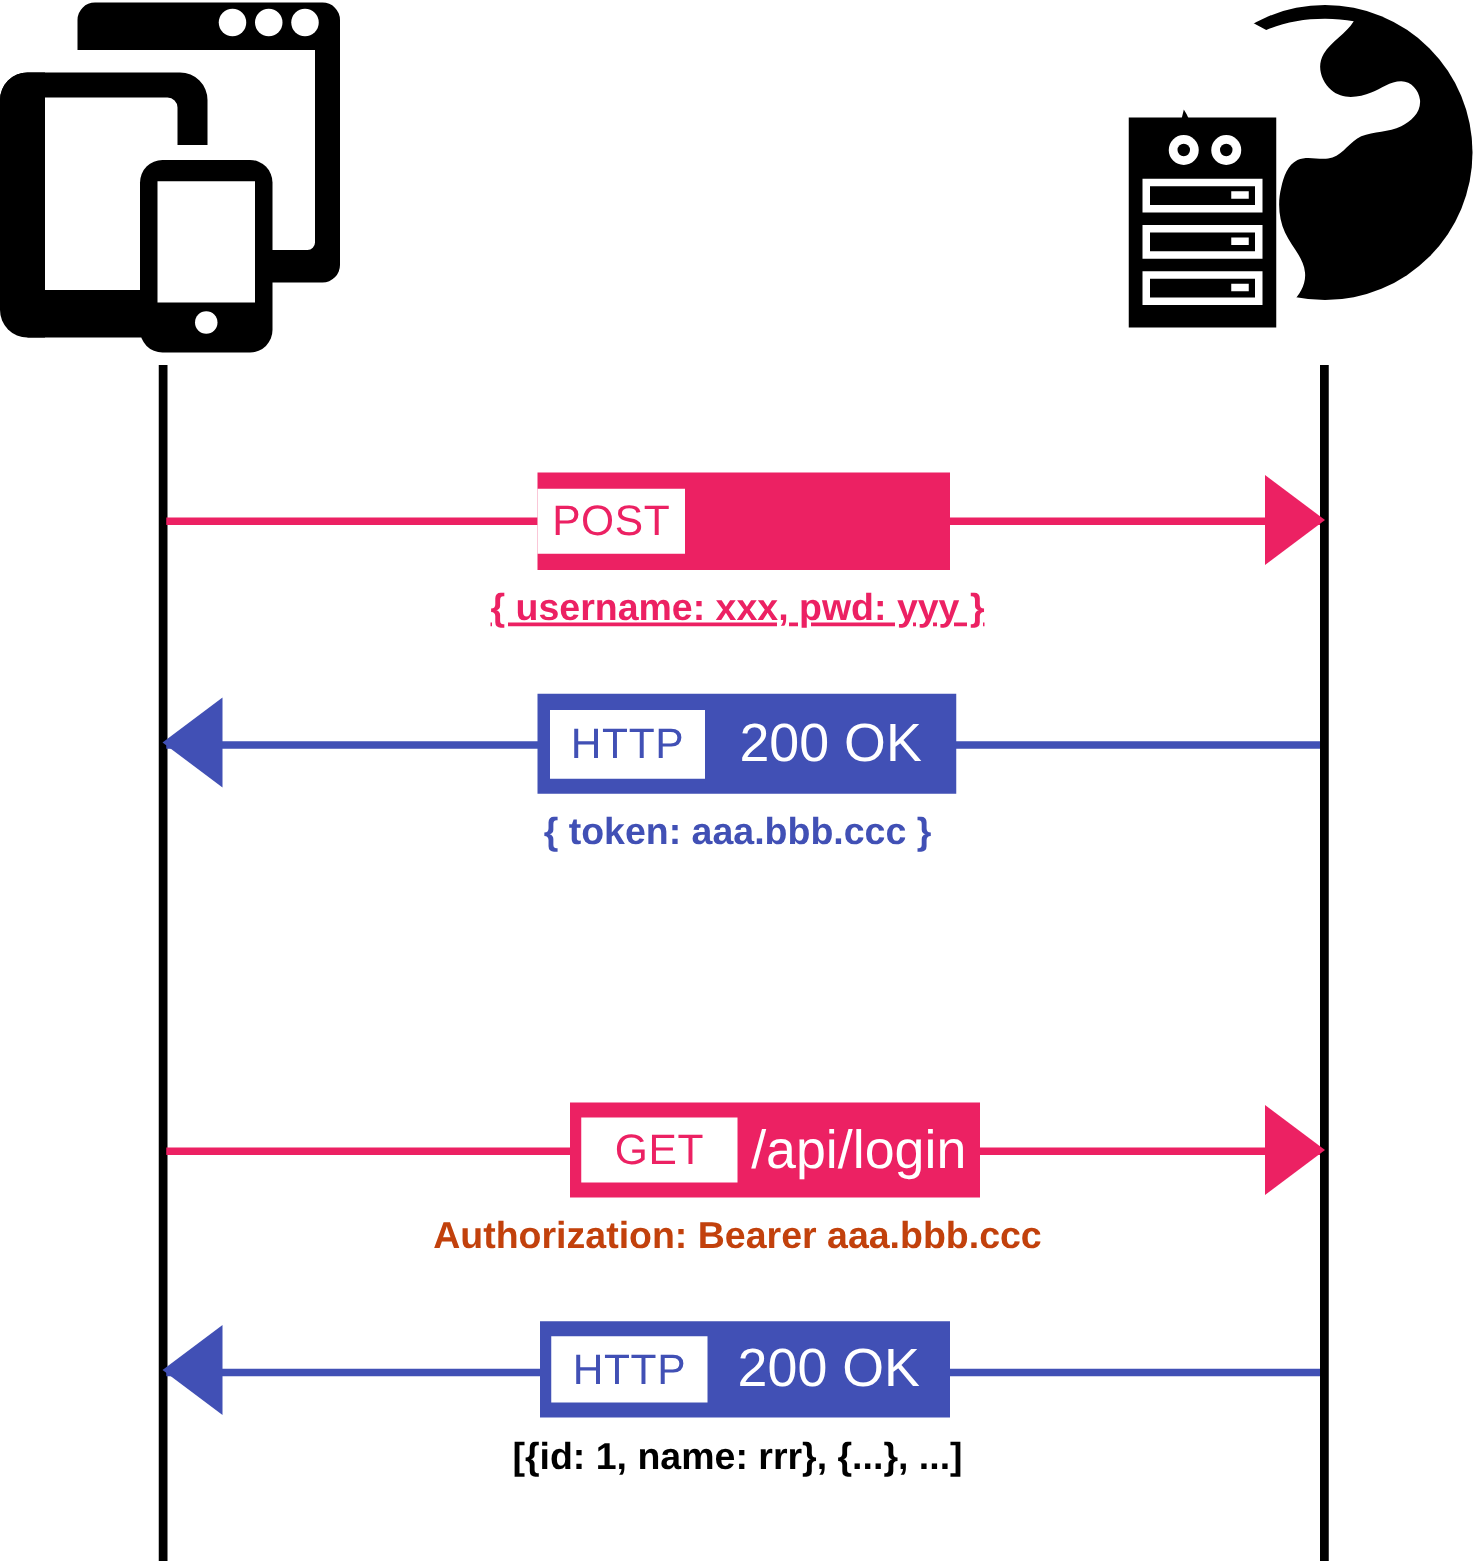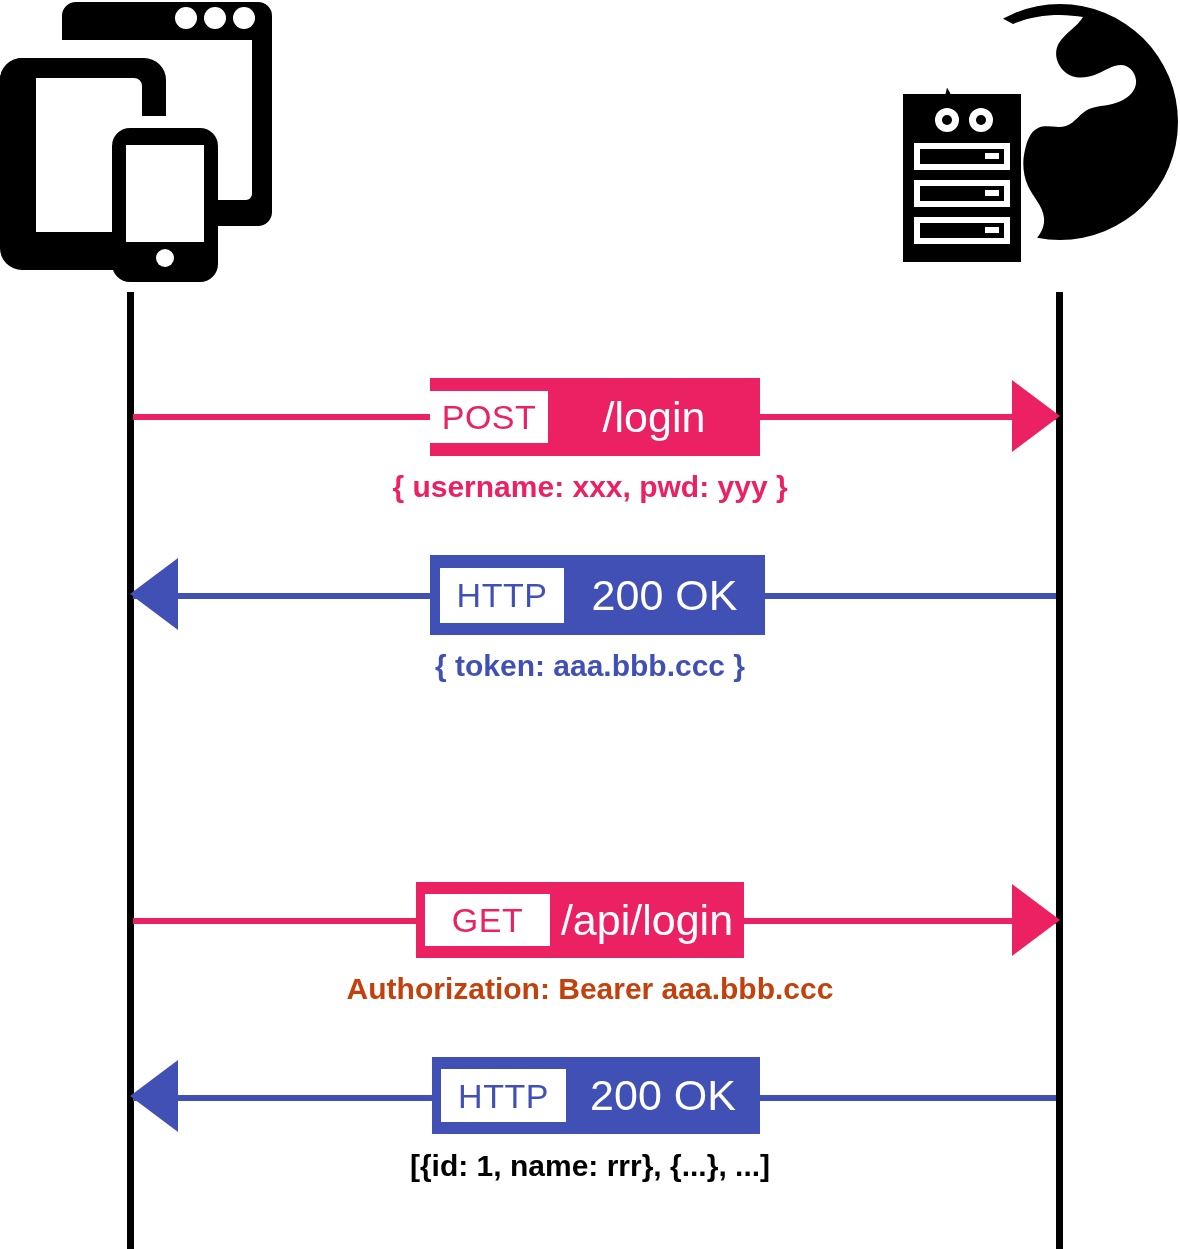--- a/index.html
+++ b/index.html
@@ -126,38 +126,38 @@
   }
 
   
   #row-login      { top: 378px; height: 120px; }
   #row-login-ok   { top: 555px; height: 120px; }
   #row-users      { top: 882px; height: 120px; }
   #row-users-ok   { top: 1057px; height: 120px; }
 
   #bar-login    { left: 430px; top: 0px;  width: 330px; height: 78px; }
   #bar-login-ok { left: 430px; top: 0px;  width: 335px; height: 80px; }
-  #bar-users    { left: 416px; top: 0px;  width: 328px; height: 76px; }
+  #bar-users    { left: 456px; top: 0px;  width: 328px; height: 76px; }
   #bar-users-ok { left: 432px; top: 0px;  width: 328px; height: 77px; }
 
   #badge-login    { width: 118px; height: 52px; }
   #badge-login-ok { width: 124px; height: 55px; margin-left: 10px; }
   #badge-users    { width: 125px; height: 52px; margin-left: 9px; }
   #badge-users-ok { width: 125px; height: 53px; margin-left: 9px; }
 
   #line-login, #line-users  { top: 36px; }
   #line-login-ok            { top: 38px; }
   #line-users-ok            { top: 38px; }
 
   #head-login   { top: 2px; }
   #head-users   { top: 2px; }
   #head-login-ok{ top: 3px; }
   #head-users-ok{ top: 3px; }
 
-  #cap-login    { top: 92px; }
+  #cap-login    { top: 92px; text-decoration: underline; }
   #cap-login-ok { top: 94px; }
   #cap-users    { top: 90px; }
   #cap-users-ok { top: 92px; }
 </style>
 </head>
 <body>
 
 <div id="canvas">
 
   <div class="actor-icon" id="client-icon">
@@ -211,21 +211,20 @@
   </div>
 
   <div class="lifeline" id="lifeline-client"></div>
   <div class="lifeline" id="lifeline-server"></div>
 
   <div class="message-row" id="row-login">
     <div class="msg-line" id="line-login" style="background:#EC2163;"></div>
     <div class="arrow-head right" id="head-login" style="border-left-color:#EC2163;"></div>
     <div class="msg-bar" id="bar-login" style="background:#EC2163;">
       <div class="msg-badge" id="badge-login" style="color:#EC2163;">POST</div>
-      <div class="msg-path">/login</div>
     </div>
     <div class="msg-caption" id="cap-login" style="color:#EC2163;">{ username: xxx, pwd: yyy }</div>
   </div>
 
   <div class="message-row" id="row-login-ok">
     <div class="msg-line" id="line-login-ok" style="background:#4150B5;"></div>
     <div class="arrow-head left" id="head-login-ok" style="border-right-color:#4150B5;"></div>
     <div class="msg-bar" id="bar-login-ok" style="background:#4150B5;">
       <div class="msg-badge" id="badge-login-ok" style="color:#4150B5;">HTTP</div>
       <div class="msg-path">200 OK</div>

